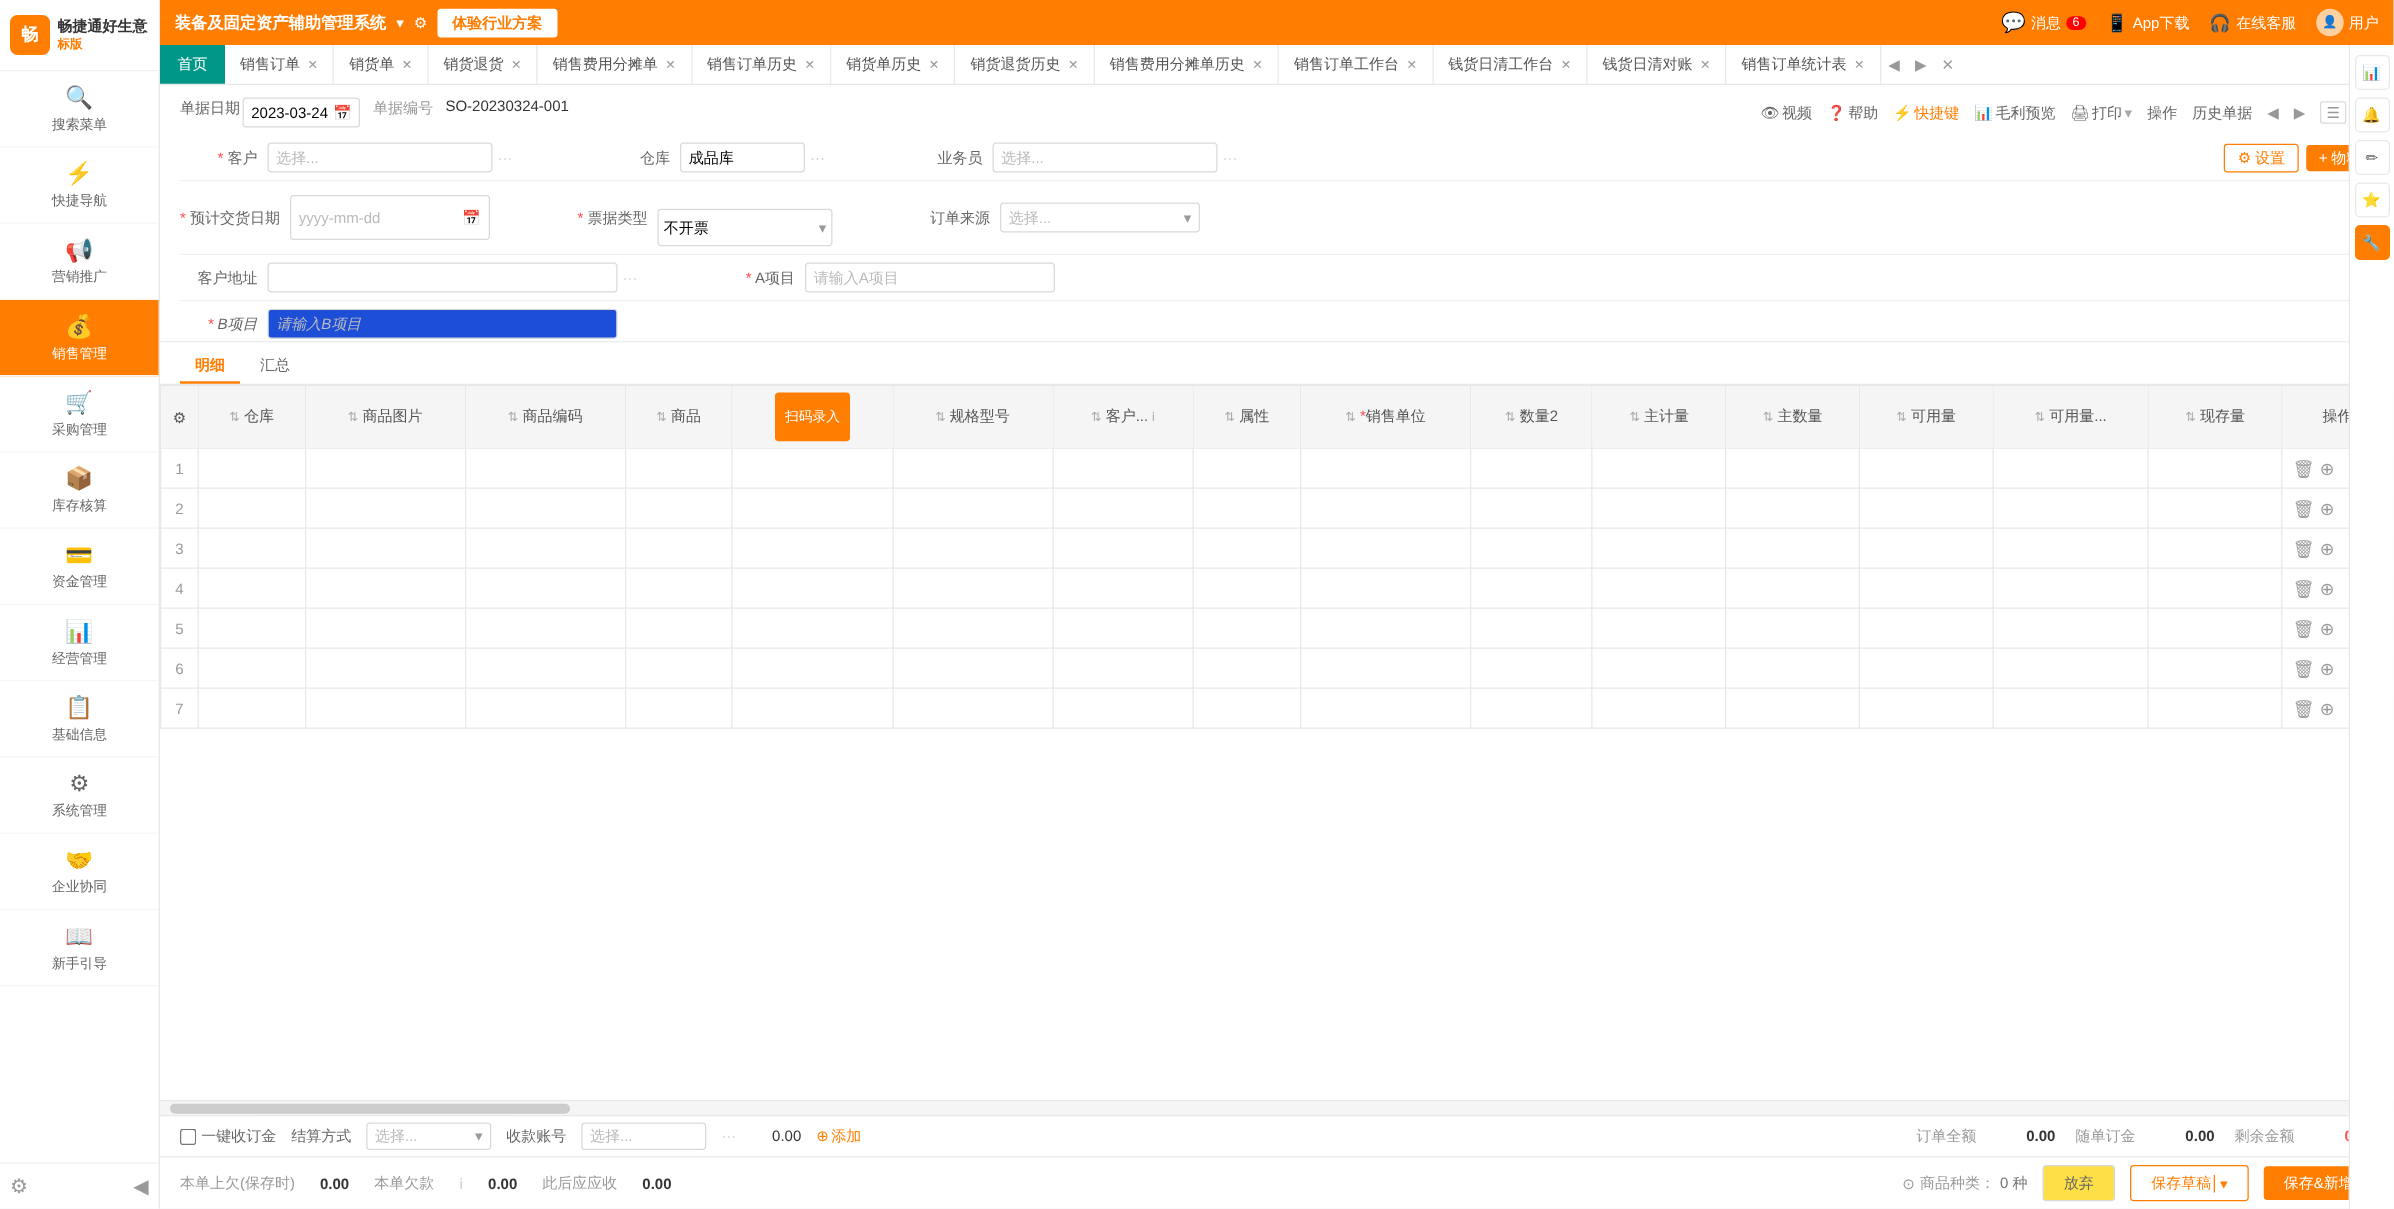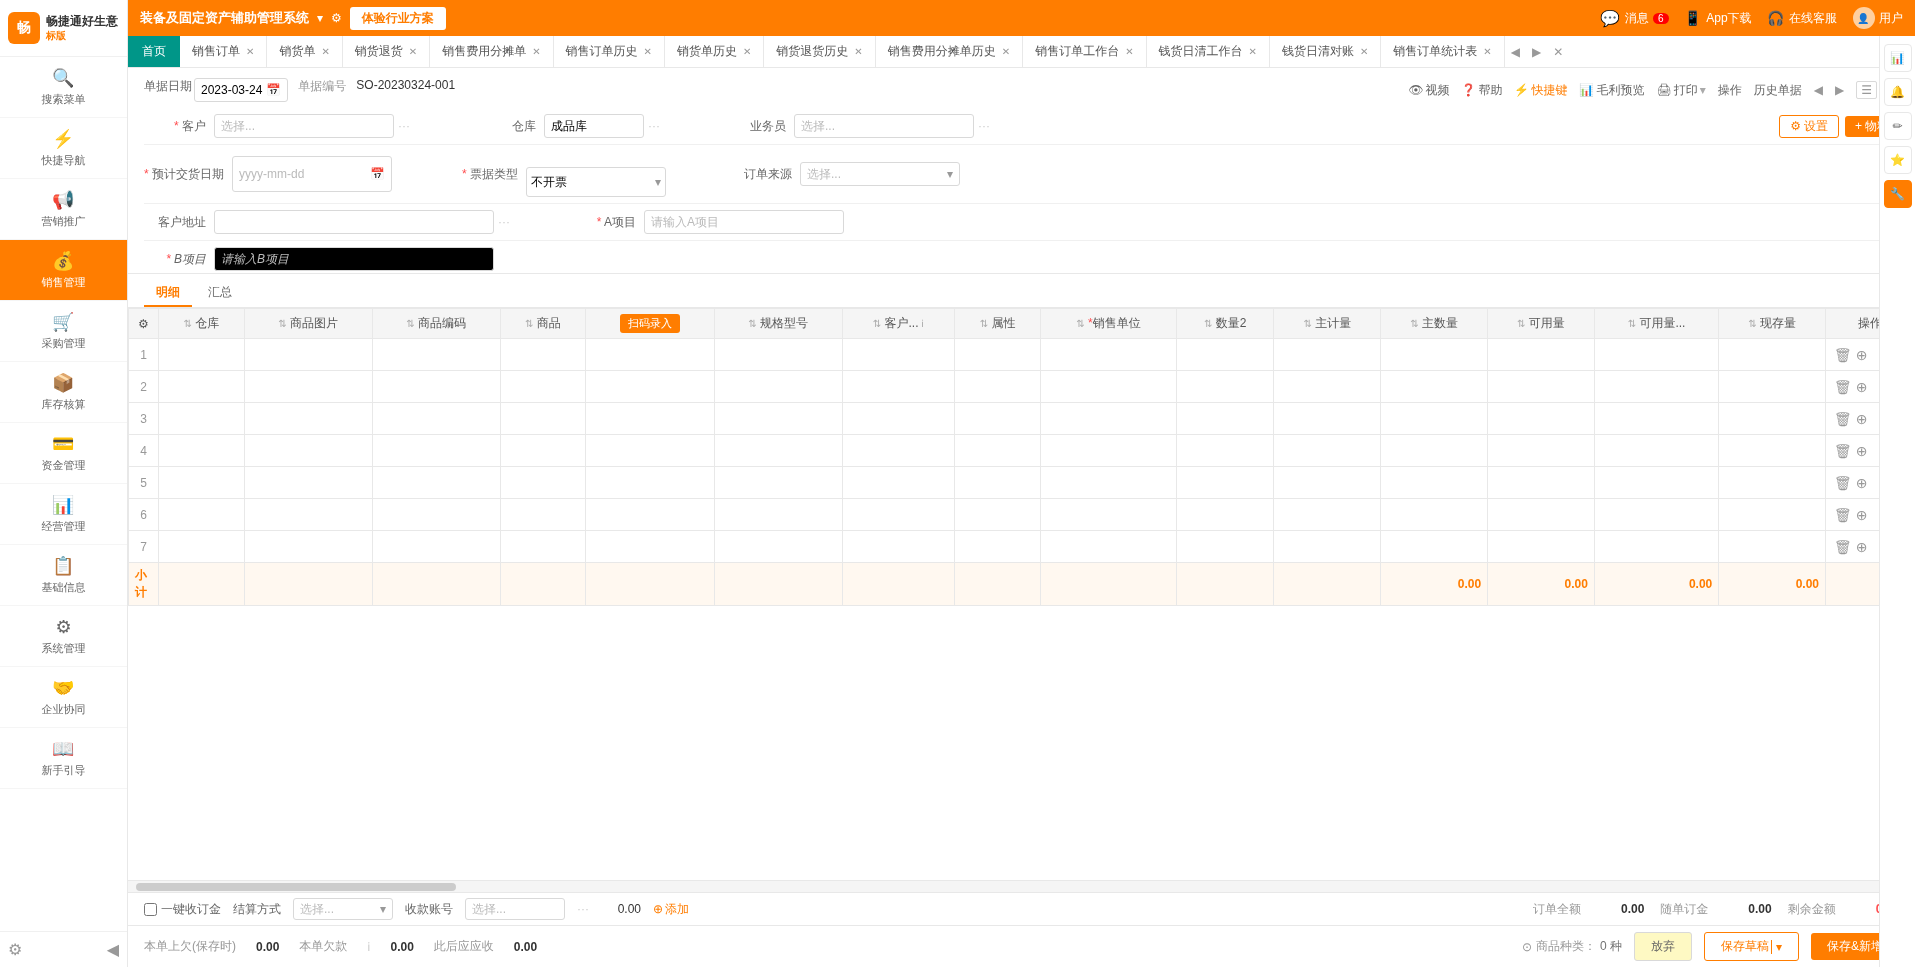--- a/index.html
+++ b/index.html
@@ -49,32 +49,32 @@
     .detail-tab { padding: 4px 12px; cursor: pointer; color: #666; border-bottom: 2px solid transparent; margin-right: 4px; }
     .detail-tab.active { color: #ff7d00; border-bottom: 2px solid #ff7d00; font-weight: bold; }
 
     
     .table-container { flex: 1; overflow: auto; background: #fff; }
     .data-table { width: 100%; border-collapse: collapse; min-width: 1400px; }
     .data-table th { background: #f5f5f5; border: 1px solid #e8e8e8; padding: 5px 6px; color: #555; font-weight: normal; white-space: nowrap; position: sticky; top: 0; z-index: 5; }
     .data-table th .sort-icon { color: #aaa; font-size: 10px; }
     .data-table td { border: 1px solid #e8e8e8; padding: 4px 6px; height: 32px; color: #333; }
     .data-table .row-num { color: #999; text-align: center; width: 30px; }
-    .btn-scan { background: #ff7d00; color: #fff; border: none; padding: 2px 8px; border-radius: 3px; cursor: pointer; font-size: 11px; }
+    .btn-scan { background: #ff7d00; color: #fff; border: none; padding: 12px 8px; border-radius: 3px; cursor: pointer; font-size: 11px; }
     .op-icon { cursor: pointer; color: #999; font-size: 14px; margin: 0 2px; }
     .subtotal-row td { background: #fff8f0; font-weight: bold; }
     .subtotal-row td.orange { color: #ff7d00; }
     .right-panel-btn { width: 28px; height: 28px; border: 1px solid #e8e8e8; border-radius: 4px; display: flex; align-items: center; justify-content: center; cursor: pointer; color: #666; font-size: 14px; }
     .right-panel-btn.orange { background: #ff7d00; color: #fff; border-color: #ff7d00; }
 
     
     .bottom-bar { background: #fff; border-top: 1px solid #e8e8e8; padding: 6px 16px; display: flex; align-items: center; gap: 0; }
     .bottom-info { display: flex; align-items: center; gap: 20px; color: #666; font-size: 12px; flex: 1; }
     .bottom-right { display: flex; align-items: center; gap: 12px; }
-    .btn-discard { border: 1px solid #d9d9d9; background: #fef9c3; color: #666; padding: 5px 16px; border-radius: 3px; cursor: pointer; }
+    .btn-discard { border: 1px solid #d9d9d9; background: #fde047; color: #666; padding: 5px 16px; border-radius: 3px; cursor: pointer; }
     .btn-save-draft { border: 1px solid #ff7d00; background: #fff; color: #ff7d00; padding: 5px 16px; border-radius: 3px; cursor: pointer; display: flex; align-items: center; gap: 2px; }
     .btn-save-new { background: #ff7d00; color: #fff; border: none; padding: 5px 16px; border-radius: 3px; cursor: pointer; }
 
     
     .bottom-checkbox-row { background: #fff; border-top: 1px solid #e8e8e8; padding: 5px 16px; display: flex; align-items: center; gap: 12px; }
     .check-label { display: flex; align-items: center; gap: 4px; color: #666; cursor: pointer; }
 
     .scroll-bar-area { height: 12px; background: #f5f5f5; border-top: 1px solid #e8e8e8; display: flex; align-items: center; padding: 0 8px; }
     .scroll-thumb { width: 320px; height: 8px; background: #ccc; border-radius: 4px; }
     .form-section-inner { display: flex; flex-wrap: wrap; align-items: center; padding: 6px 0; border-bottom: 1px solid #f0f0f0; }
@@ -353,21 +353,21 @@
         <span class="form-label required">A项目</span>
         <div style="border:1px solid #d9d9d9;border-radius:3px;padding:2px 6px;height:24px;background:#fff;min-width:200px;display:flex;align-items:center;">
           <span style="color:#bbb;">请输入A项目</span>
         </div>
       </div>
     </div>
 
     <div class="form-section-inner" style="border-bottom:none;padding-bottom:2px;font-style:italic;">
       <div class="form-field">
         <span class="form-label required">B项目</span>
-        <div style="border:1px solid #d9d9d9;border-radius:3px;padding:2px 6px;height:24px;background:#000000;min-width:280px;display:flex;align-items:center;">
+        <div style="border:1px solid #d9d9d9;border-radius:3px;padding:2px 6px;height:24px;background:#1d4ed8;min-width:280px;display:flex;align-items:center;">
           <span style="color:#bbb;">请输入B项目</span>
         </div>
       </div>
     </div>
   </div>
 
   <div class="detail-tabs" id="detail-tabs">
       <div class="detail-tab active">明细</div>
       <div class="detail-tab">汇总</div>
     </div>
@@ -522,39 +522,20 @@
             <td></td>
             <td></td>
             <td></td>
             <td></td>
             <td></td>
             <td></td>
             <td></td>
             <td></td>
             <td><span class="op-icon">🗑</span><span class="op-icon">⊕</span></td>
           </tr>
-          <tr class="subtotal-row">
-            <td style="color: rgb(255, 125, 0); font-weight: bold;">小计</td>
-            <td></td>
-            <td></td>
-            <td></td>
-            <td></td>
-            <td></td>
-            <td></td>
-            <td></td>
-            <td></td>
-            <td></td>
-            <td></td>
-            <td></td>
-            <td class="orange" style="text-align: right;">0.00</td>
-            <td class="orange" style="text-align: right;">0.00</td>
-            <td class="orange" style="text-align: right;">0.00</td>
-            <td class="orange" style="text-align: right;">0.00</td>
-            <td></td>
-          </tr>
         </tbody>
     </table>
   </div>
 
   <div class="scroll-bar-area">
     <div class="scroll-thumb"></div>
   </div>
 
   <div class="bottom-checkbox-row">
     <label class="check-label">

